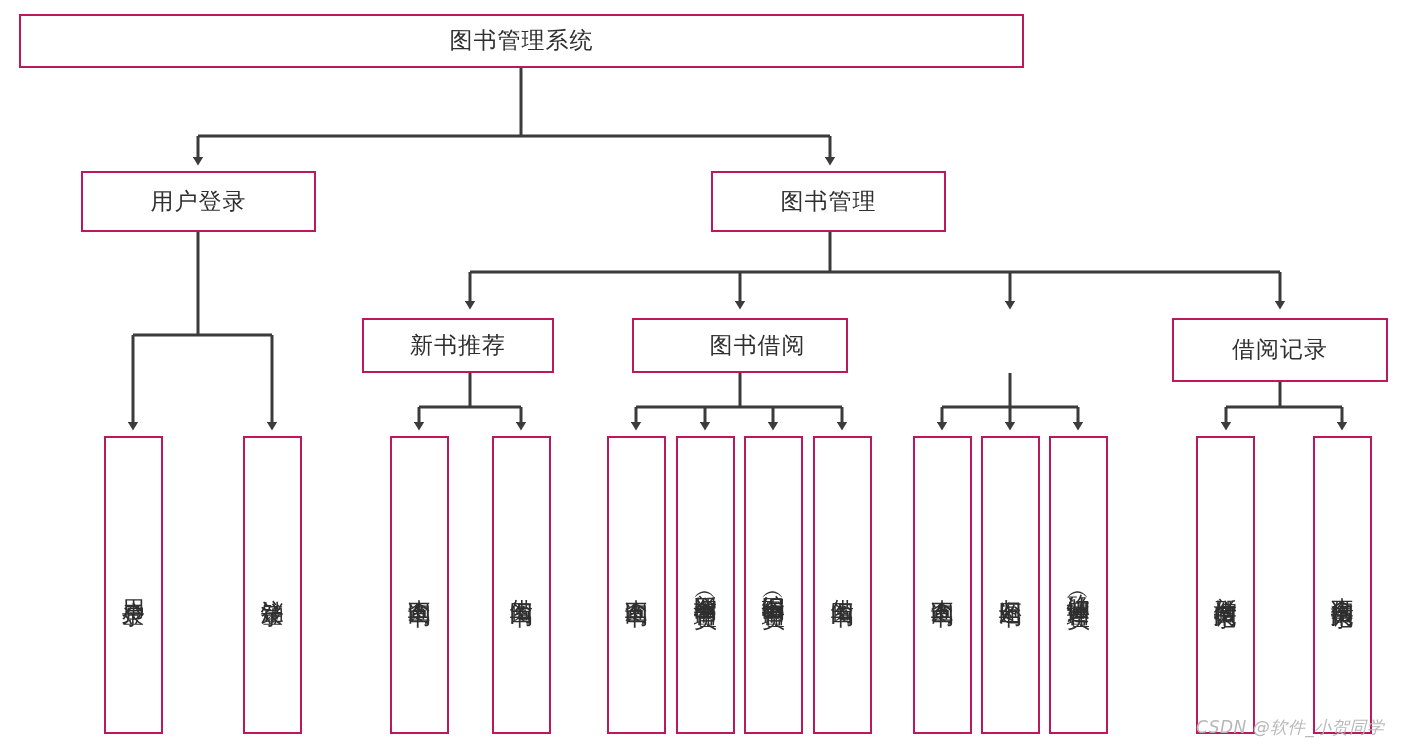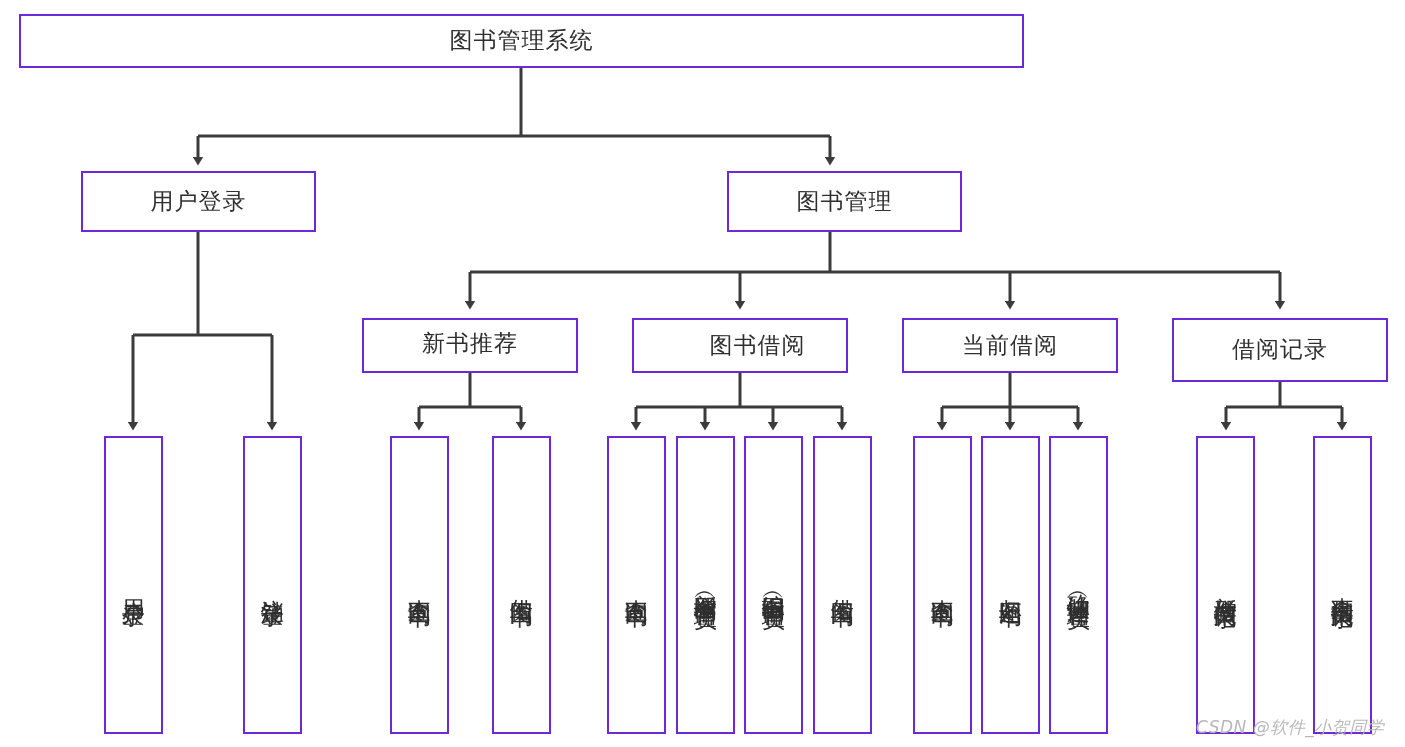--- a/index.html
+++ b/index.html
@@ -21,21 +21,21 @@
   #edges {
     position: absolute;
     left: 0;
     top: 0;
     width: 1405px;
     height: 747px;
   }
   .node {
     position: absolute;
     box-sizing: border-box;
-    border: 2px solid #6d28d9;
+    border: 2px solid #be185d;
     background: #ffffff;
     color: #2f2f2f;
     display: flex;
     align-items: center;
     justify-content: center;
     z-index: 2;
   }
   .node-h {
     font-size: 23px;
     line-height: 1.2;
@@ -121,32 +121,29 @@
     </g>
   </svg>
 
   <div class="node node-h" style="left:19px; top:14px; width:1005px; height:54px;">
     <span>图书管理系统</span>
   </div>
 
   <div class="node node-h" style="left:81px; top:171px; width:235px; height:61px;">
     <span>用户登录</span>
   </div>
-  <div class="node node-h" style="left:711px; top:171px; width:235px; height:61px;margin-left:16px;">
+  <div class="node node-h" style="left:711px; top:171px; width:235px; height:61px;">
     <span>图书管理</span>
   </div>
 
-  <div class="node node-h" style="left:362px; top:318px; width:216px; height:55px;font-family:Liberation Mono, monospace;">
+  <div class="node node-h" style="left:362px; top:318px; width:192px; height:55px;">
     <span>新书推荐</span>
   </div>
   <div class="node node-h" style="left:632px; top:318px; width:216px; height:55px;padding-left:35px;">
     <span>图书借阅</span>
-  </div>
-  <div class="node node-h" style="left:902px; top:318px; width:216px; height:55px;">
-    <span>当前借阅</span>
   </div>
   <div class="node node-h" style="left:1172px; top:318px; width:216px; height:64px;">
     <span>借阅记录</span>
   </div>
 
   <div class="node node-v" style="left:104px; top:436px; width:59px; height:298px;">
     <span>用户登录</span>
   </div>
   <div class="node node-v" style="left:243px; top:436px; width:59px; height:298px;">
     <span>注销登录</span>

